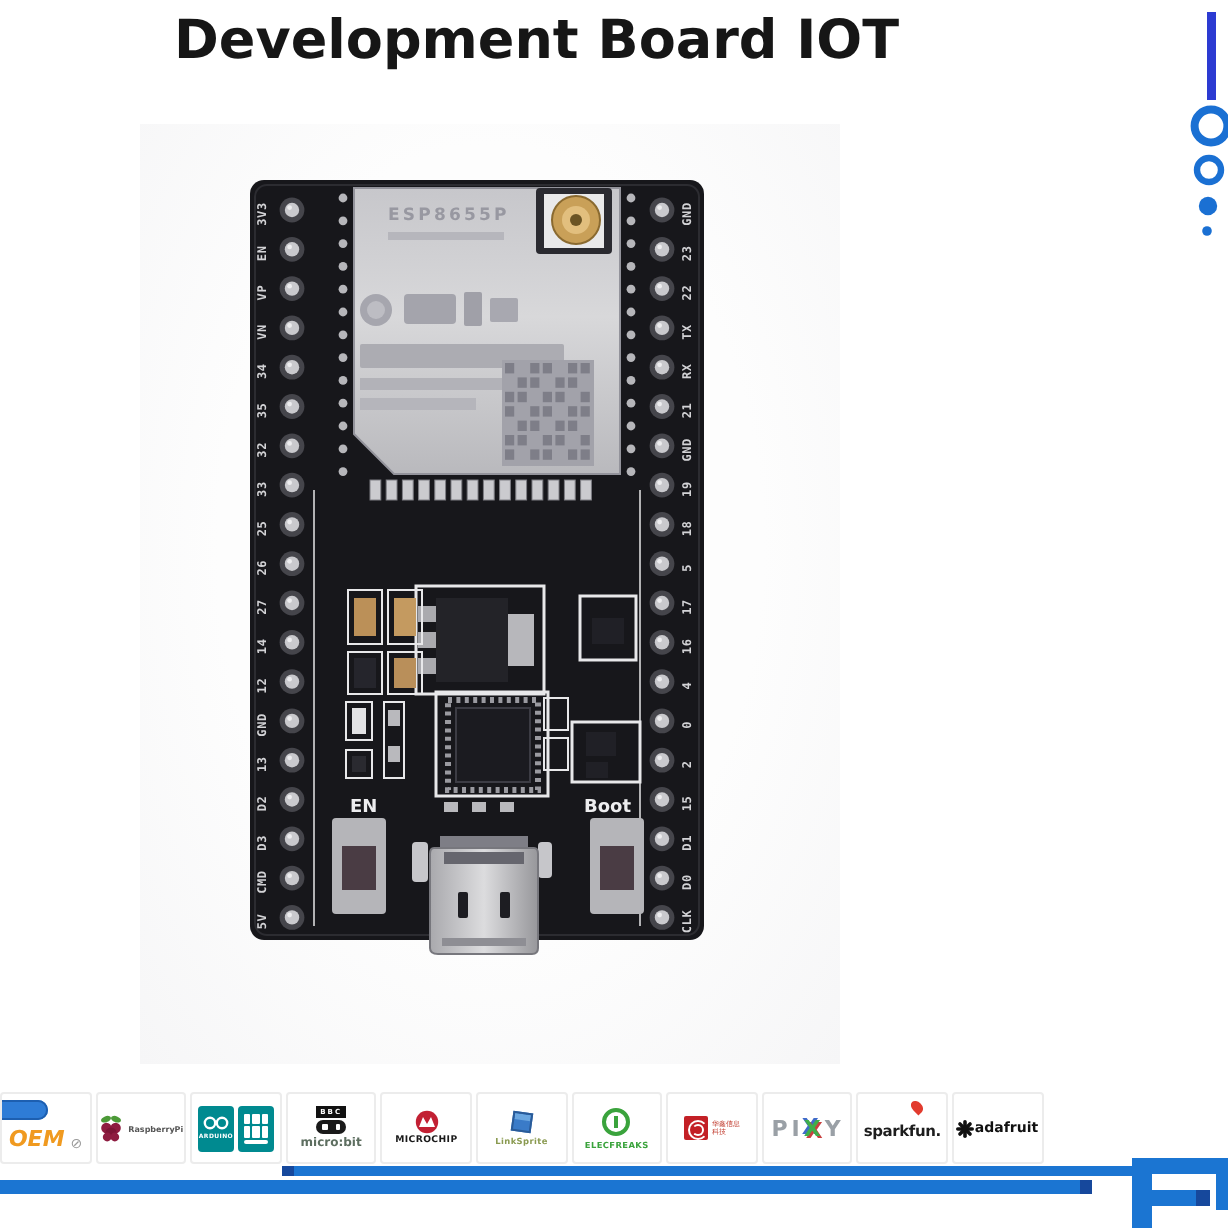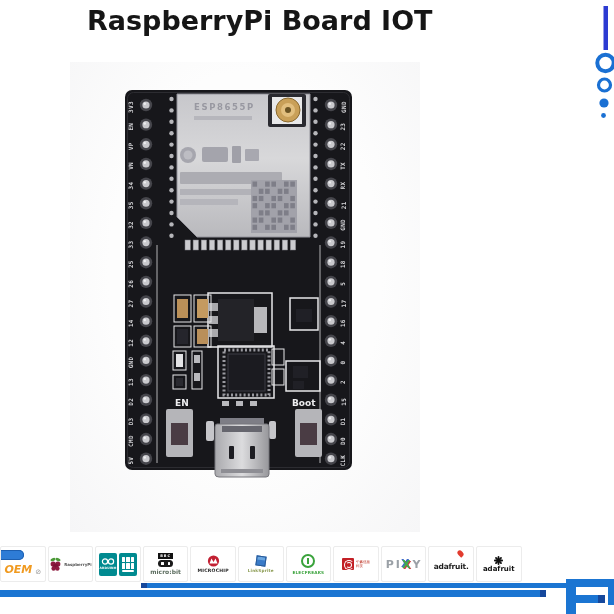--- a/index.html
+++ b/index.html
@@ -77,42 +77,42 @@
 
   .lg-pixy{flex-direction:row;gap:1px}
   .px-l{font:700 11px "DejaVu Sans",sans-serif;color:#9aa0a6;letter-spacing:1px}
   .px-x{color:#3fae4a;text-shadow:1px 1px 0 #c94040,-1px -1px 0 #3f6bc9}
 
   .sf-wrap{position:relative}
   .sf-flame{position:absolute;top:-5px;left:24px;width:5px;height:7px;background:#e23b2e;
             border-radius:50% 50% 50% 0;transform:rotate(-45deg)}
   .sf-text{font:700 7.5px "DejaVu Sans",sans-serif;color:#1d1d1d;letter-spacing:-.2px}
 
-  .lg-ada{flex-direction:column;gap:0}
+  .lg-ada{flex-direction:row;gap:0}
   .ada-text{font:700 7px "DejaVu Sans",sans-serif;color:#111}
 
   
   .bar{position:absolute;background:#1b75d2}
   .bar-thin{left:141px;top:583px;width:425px;height:5px}
   .bar-thin-cap{left:141px;top:583px;width:6px;height:5px;background:#16489c}
   .bar-thick{left:0;top:590px;width:546px;height:7px}
   .bar-thick-cap{left:540px;top:590px;width:6px;height:7px;background:#16489c}
   .brk{position:absolute;background:#1b75d2}
   .brk-v{left:566px;top:579px;width:10px;height:35px}
   .brk-top{left:566px;top:579px;width:48px;height:8px}
   .brk-r{left:608px;top:579px;width:6px;height:26px}
   .brk-mid{left:576px;top:595px;width:24px;height:8px}
   .brk-mid-cap{left:598px;top:595px;width:7px;height:8px;background:#16489c}
 </style>
 </head>
 <body>
 
 <div class="page">
 
-  <h1 class="title">RaspberryPi Board IOT</h1>
+  <h1 class="title">Development Board IOT</h1>
 
   <svg class="decor-top" viewBox="0 0 26 128">
     <rect x="15.5" y="6" width="4.5" height="44" fill="#2c3bd2"></rect>
     <circle cx="17.5" cy="63" r="8.2" fill="#fff" stroke="#1a70d3" stroke-width="4"></circle>
     <circle cx="16.5" cy="85" r="6" fill="#fff" stroke="#1a70d3" stroke-width="3.2"></circle>
     <circle cx="16" cy="103" r="4.6" fill="#1a70d3"></circle>
     <circle cx="15.5" cy="115.5" r="2.4" fill="#1a70d3"></circle>
   </svg>
 
   <div class="photo-bg"></div>
@@ -535,21 +535,21 @@
     <div class="logo-card lg-pixy">
       <span class="px-l">P</span>
       <span class="px-l">I</span>
       <span class="px-l px-x">X</span>
       <span class="px-l">Y</span>
     </div>
 
     <div class="logo-card lg-sparkfun">
       <span class="sf-wrap">
         <span class="sf-flame"></span>
-        <span class="sf-text">adafruit.</span>
+        <span class="sf-text">sparkfun.</span>
       </span>
     </div>
 
     <div class="logo-card lg-ada">
       <svg width="9" height="9" viewBox="0 0 10 10">
         <g stroke="#111" stroke-width="2" stroke-linecap="round">
           <line x1="5" y1="1" x2="5" y2="9"></line>
             <line x1="1" y1="5" x2="9" y2="5"></line>
           <line x1="2.2" y1="2.2" x2="7.8" y2="7.8"></line>
             <line x1="7.8" y1="2.2" x2="2.2" y2="7.8"></line>

